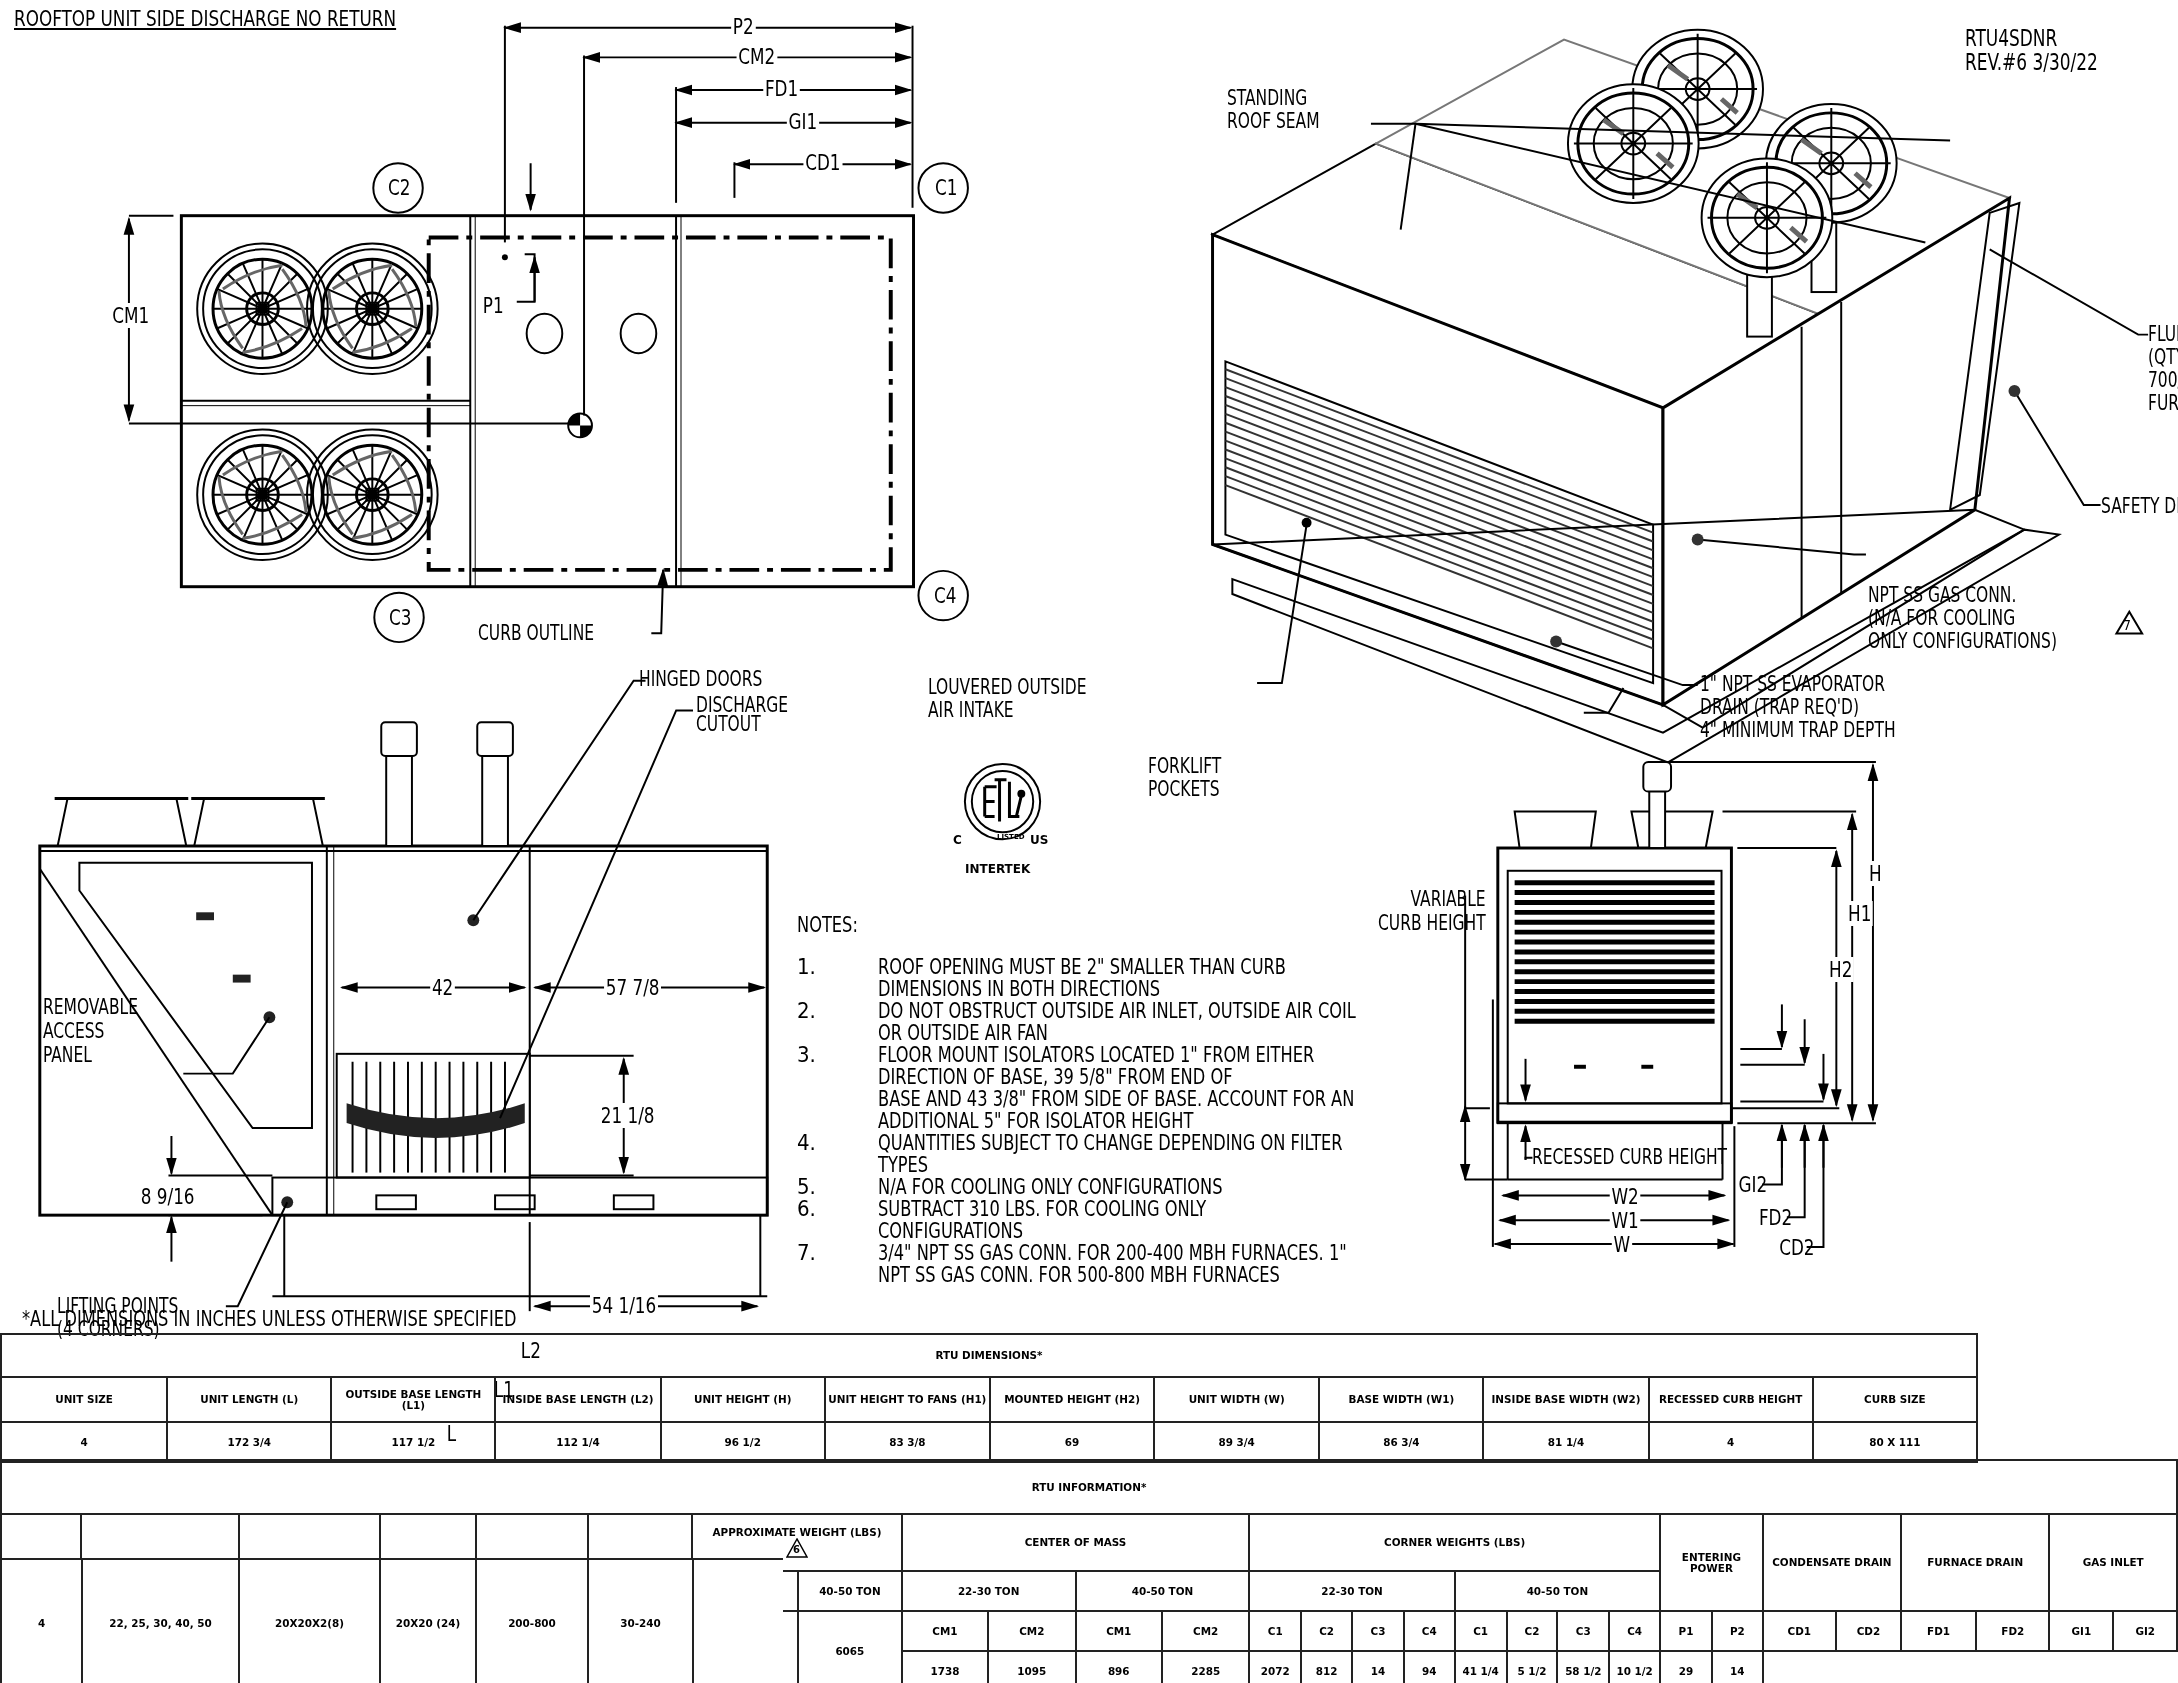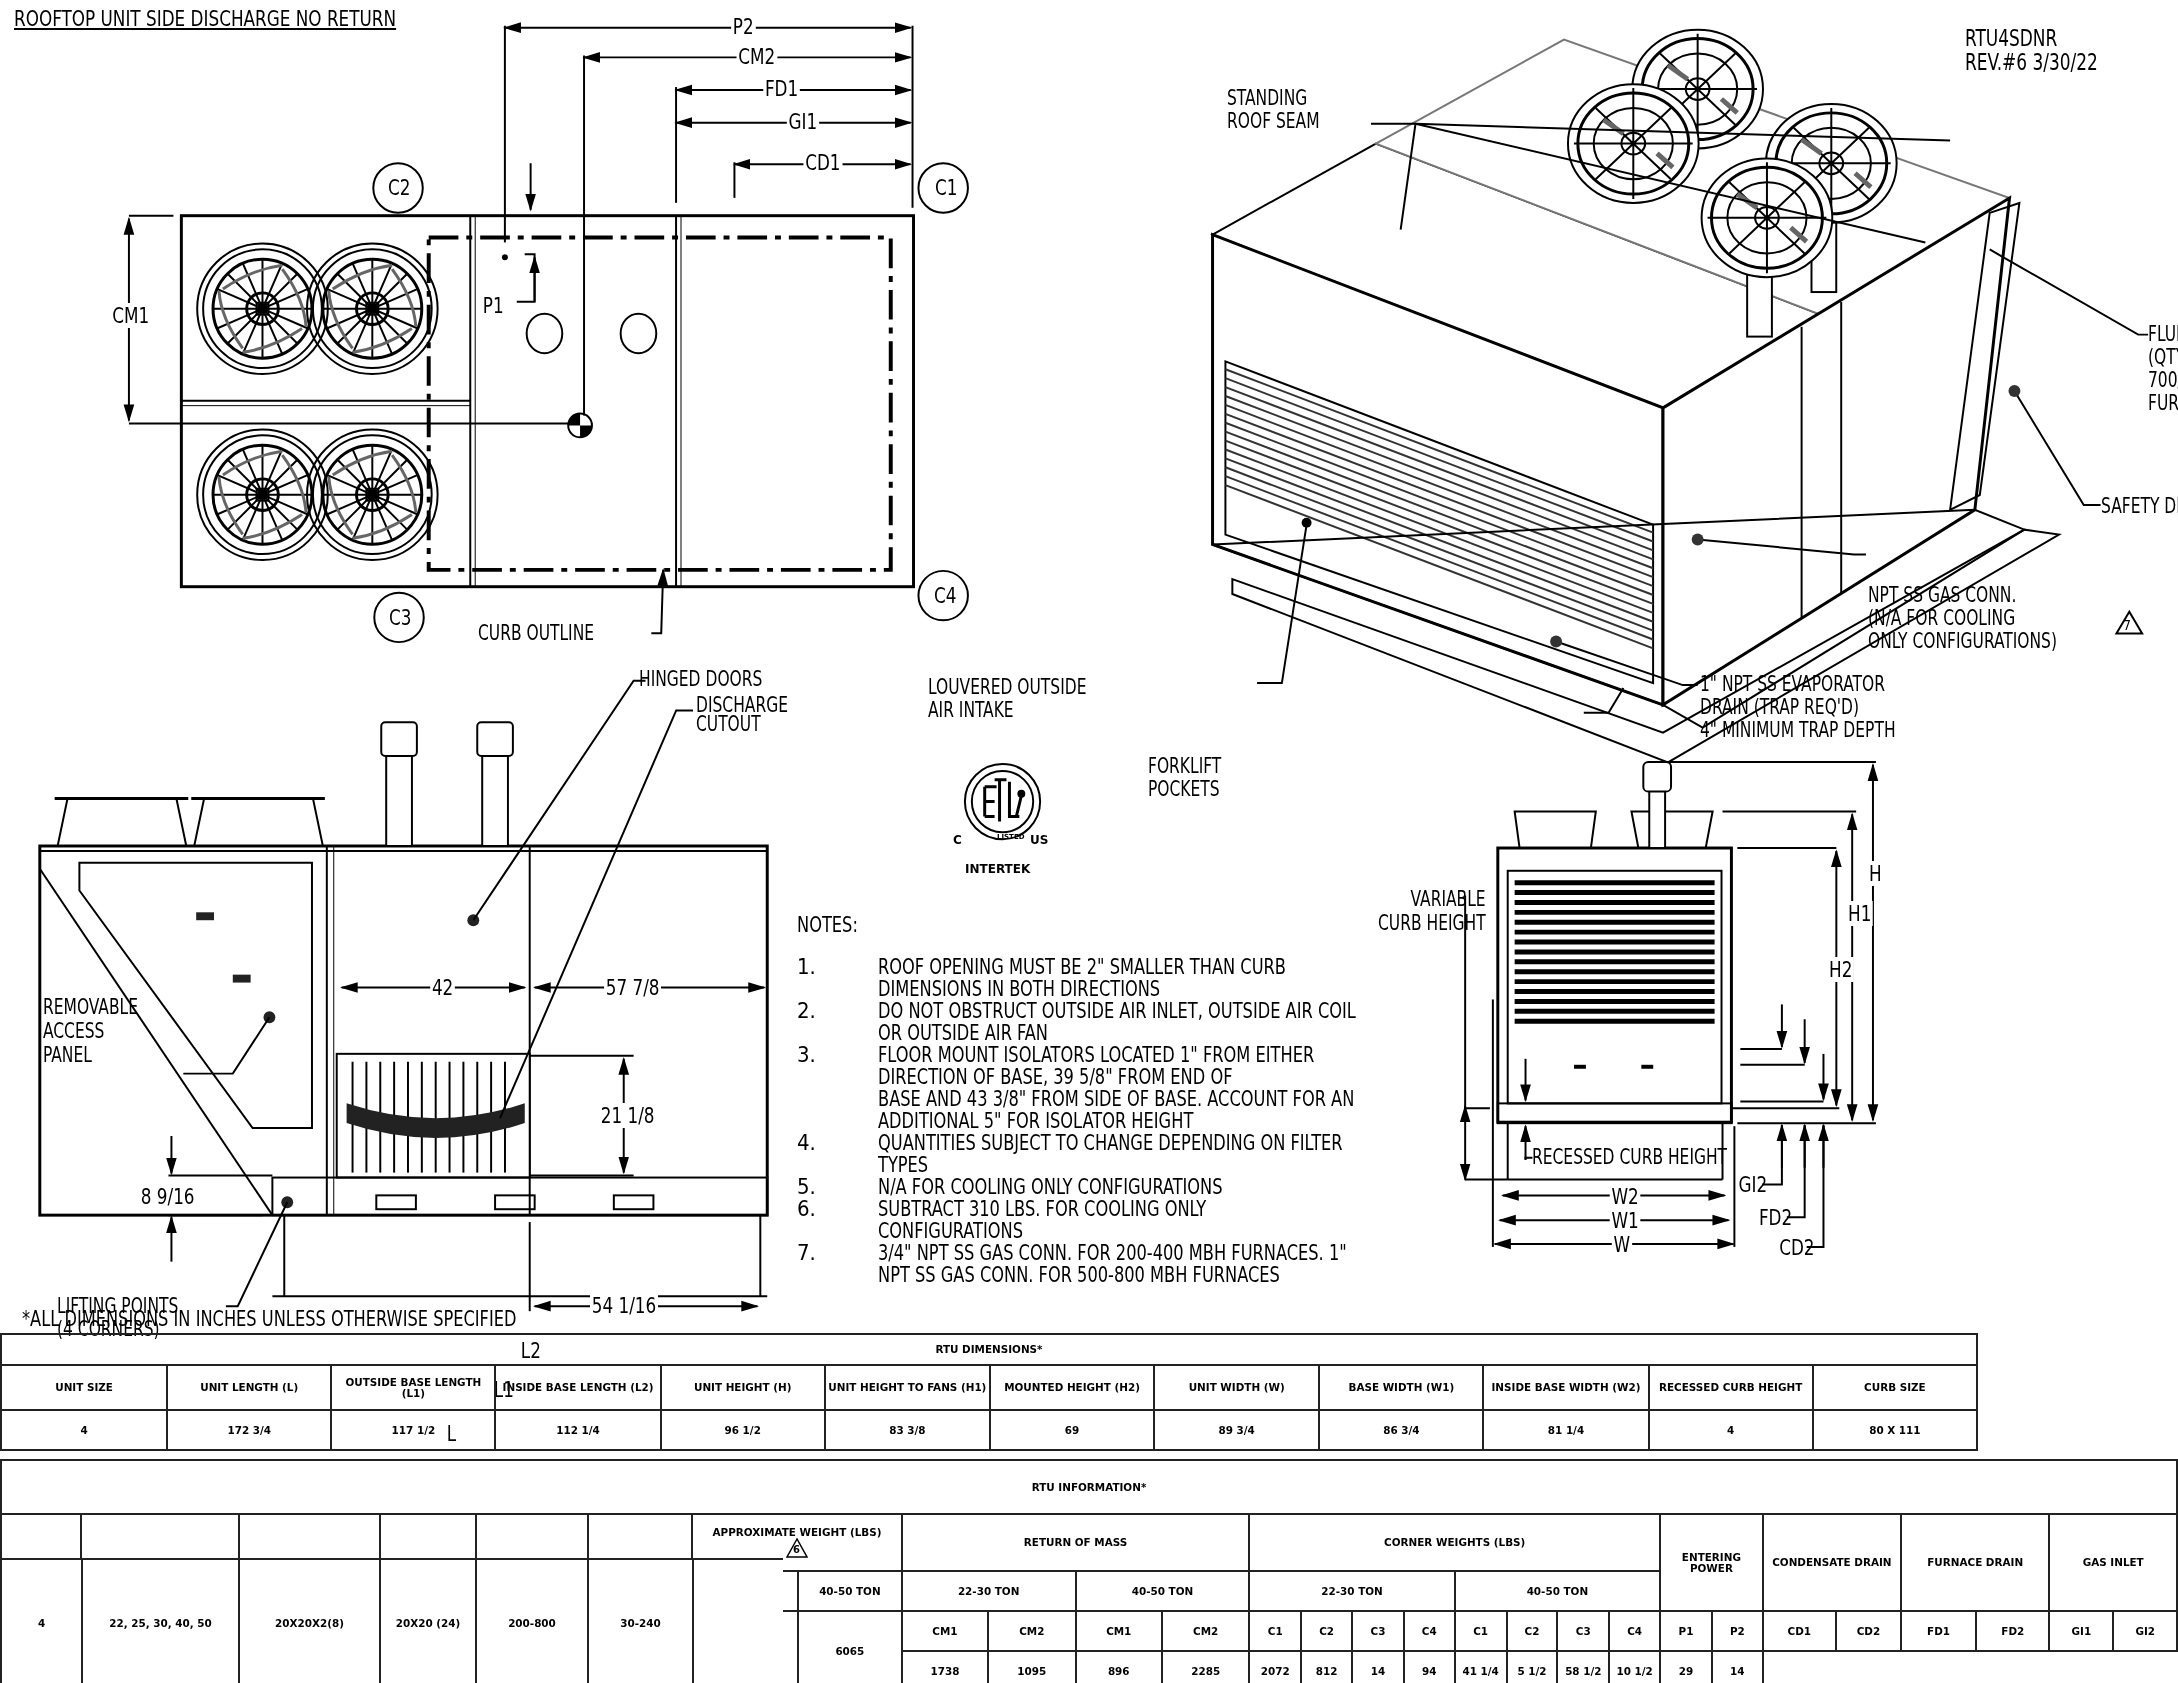--- a/index.html
+++ b/index.html
@@ -451,21 +451,21 @@
       <col style="width:164px">
       <col style="width:165px">
       <col style="width:164px">
       <col style="width:165px">
       <col style="width:164px">
       <col style="width:165px">
       <col style="width:164px">
       <col style="width:164px">
   </colgroup>
   <tbody>
-      <tr style="height:31px;">
+      <tr style="height:43px;">
         <td colspan="12">RTU DIMENSIONS*</td>
       </tr>
   <tr style="height:45px;">
     <td>UNIT SIZE</td>
     <td>UNIT LENGTH (L)</td>
     <td>OUTSIDE BASE LENGTH (L1)</td>
     <td>INSIDE BASE LENGTH (L2)</td>
     <td>UNIT HEIGHT (H)</td>
     <td>UNIT HEIGHT TO FANS (H1)</td>
     <td>MOUNTED HEIGHT (H2)</td>
@@ -536,21 +536,21 @@
             </svg><span class="abs" style="left:7px;top:6px;font-size:10px;">4</span></span></td>
     <td rowspan="3" style="text-align:left;"><span>FURNACE CAPACITY (MBH)</span> <span class="tri"><svg width="22" height="20" viewBox="0 0 22 20">
               <polygon points="11,1 1,19 21,19" fill="none" stroke="#000" stroke-width="1.5"></polygon>
             </svg><span class="abs" style="left:7px;top:6px;font-size:10px;">5</span></span></td>
     <td rowspan="3" style="text-align:left;"><span>ELECTRIC CAPACITY (KW)</span> <span class="tri"><svg width="22" height="20" viewBox="0 0 22 20">
               <polygon points="11,1 1,19 21,19" fill="none" stroke="#000" stroke-width="1.5"></polygon>
             </svg><span class="abs" style="left:7px;top:6px;font-size:10px;">5</span></span></td>
     <td colspan="2"><span>APPROXIMATE WEIGHT (LBS)</span><br><span class="tri"><svg width="22" height="20" viewBox="0 0 22 20">
               <polygon points="11,1 1,19 21,19" fill="none" stroke="#000" stroke-width="1.5"></polygon>
             </svg><span class="abs" style="left:7px;top:6px;font-size:10px;">6</span></span></td>
-    <td colspan="4">RETURN OF MASS</td>
+    <td colspan="4">CENTER OF MASS</td>
     <td colspan="8">CORNER WEIGHTS (LBS)</td>
     <td colspan="2" rowspan="2">ENTERING POWER</td>
     <td colspan="2" rowspan="2">CONDENSATE DRAIN</td>
     <td colspan="2" rowspan="2">FURNACE DRAIN</td>
     <td colspan="2" rowspan="2">GAS INLET</td>
   </tr>
   <tr style="height:40px;">
     <td>22-30 TON</td>
     <td>40-50 TON</td>
     <td colspan="2">22-30 TON</td>

